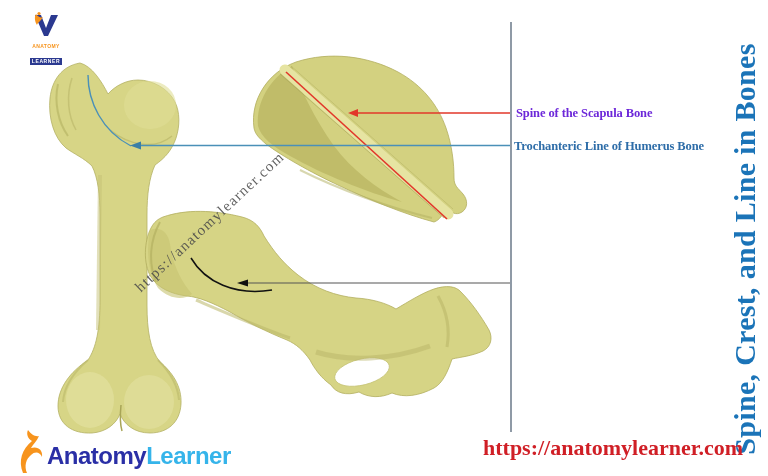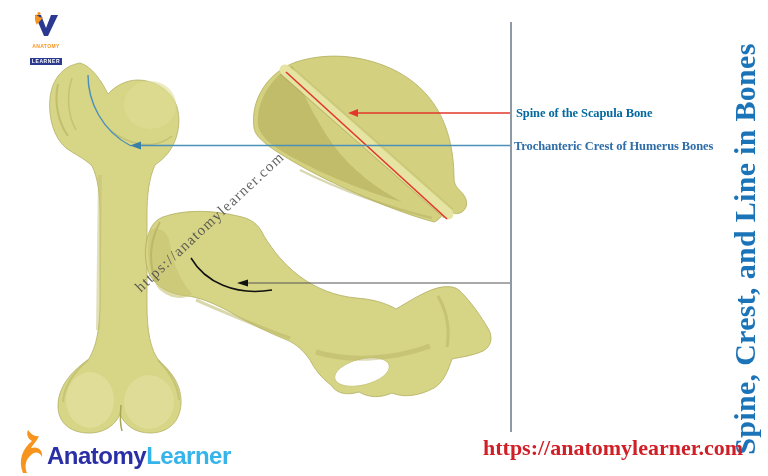--- a/index.html
+++ b/index.html
@@ -12,21 +12,21 @@
   
   .mini-logo{position:absolute;left:27px;top:11px;width:38px;text-align:center;}
   .mini-logo .mini-anatomy{font-family:"Liberation Sans",sans-serif;font-weight:bold;
       font-size:5px;color:#f7941d;letter-spacing:.4px;line-height:6px;}
   .mini-logo .mini-learner{font-family:"Liberation Sans",sans-serif;font-weight:bold;
       font-size:5px;color:#ffffff;background:#2b3990;letter-spacing:.6px;line-height:7px;
       display:inline-block;padding:0 2px;}
 
   
   .ann{position:absolute;font-weight:bold;font-size:12.5px;letter-spacing:-0.1px;white-space:nowrap;}
-  .ann-scapula{left:516px;top:106px;color:#0369a1;text-align:center;}
+  .ann-scapula{left:516px;top:106px;color:#6d28d9;text-align:center;}
   .ann-humerus{left:514px;top:139px;color:#2e6da8;}
   .ann-hip{left:514px;top:276px;color:#1a1a1a;}
 
   
   .watermark{position:absolute;left:210px;top:222px;transform:translate(-50%,-50%) rotate(-43deg);
       font-size:15px;letter-spacing:1.3px;color:#4a4a4a;opacity:.88;white-space:nowrap;}
 
   
   .vtitle{position:absolute;left:745px;top:249px;transform:translate(-50%,-50%) rotate(-90deg);
       font-weight:bold;font-size:30px;color:#1b74b8;white-space:nowrap;letter-spacing:.3px;}
@@ -130,21 +130,21 @@
     <g>
       <path d="M 191,258 C 205,282 235,296 272,290" fill="none" stroke="#111111" stroke-width="1.5"></path>
       <line x1="510" y1="283" x2="247" y2="283" stroke="#555555" stroke-width="1.2"></line>
       <polygon points="237,283 248,279.5 248,286.5" fill="#111111"></polygon>
     </g>
   </svg>
 
   <div class="divider"></div>
 
   <div class="ann ann-scapula">Spine of the Scapula Bone</div>
-  <div class="ann ann-humerus">Trochanteric Crest of Humerus Bones</div>
+  <div class="ann ann-humerus">Trochanteric Line of Humerus Bone</div>
 
   <div class="vtitle">Spine, Crest, and Line in Bones</div>
 
   <div class="mini-logo">
     <svg width="34" height="28" viewBox="0 0 34 28">
       <path d="M6 4 L15 25 L19 25 L29 4 L22 4 L17 17 L12 4 Z" fill="#2b3990"></path>
       <path d="M7 3 C9 6 12 7 14 6 C12 10 9 11 8 14 C6 11 5 6 7 3 Z" fill="#f7941d"></path>
       <circle cx="10" cy="2.5" r="1.6" fill="#f7941d"></circle>
     </svg>
     <div class="mini-anatomy">ANATOMY</div>

